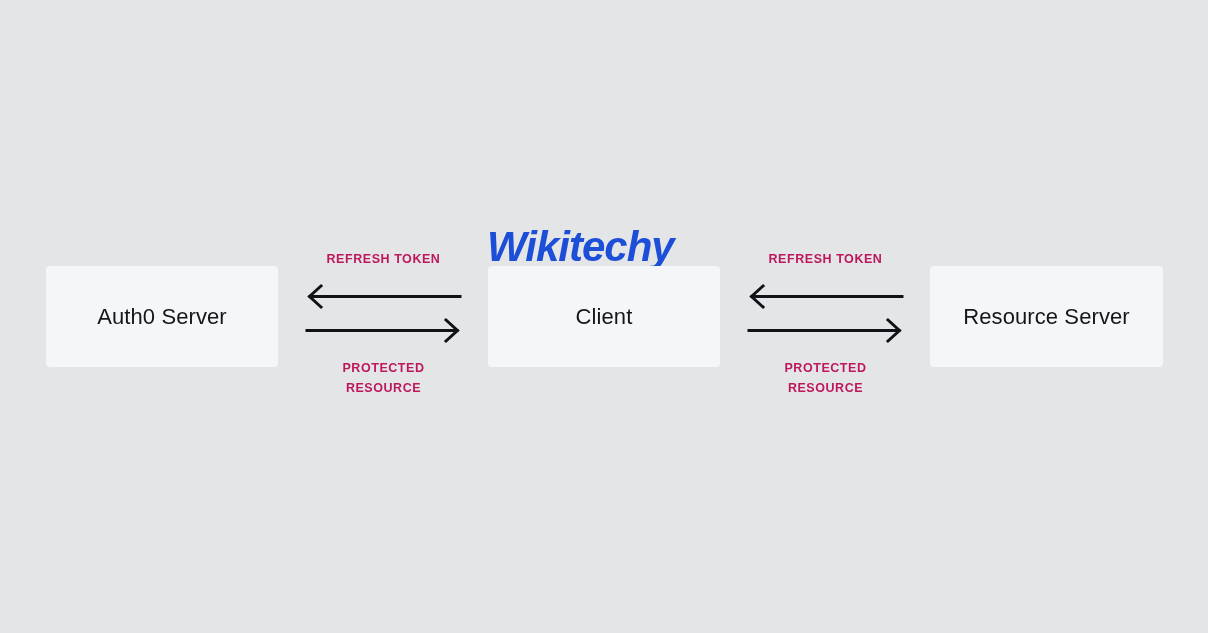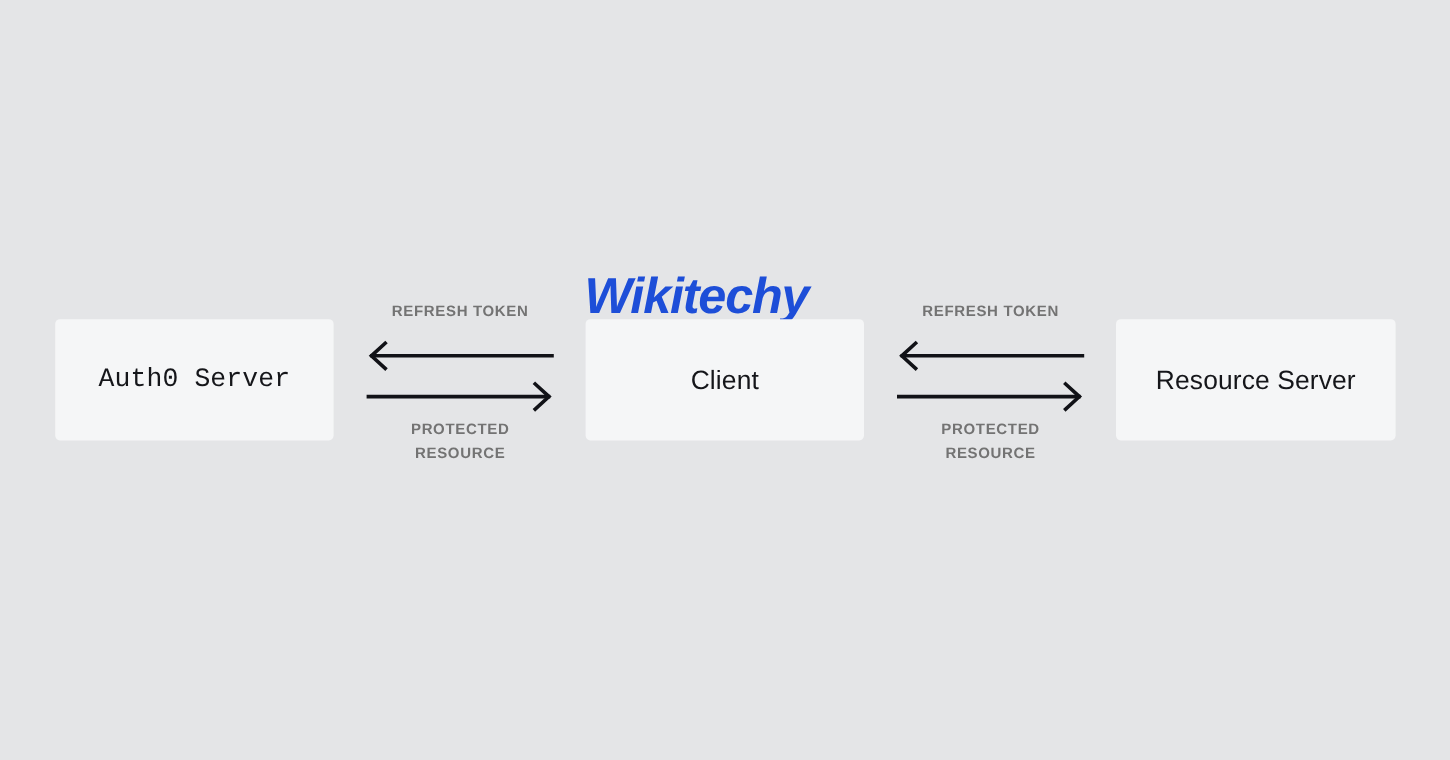--- a/index.html
+++ b/index.html
@@ -32,47 +32,47 @@
     box-sizing: border-box;
   }
   .node-label {
     font-size: 22px;
     font-weight: 400;
     color: #15161a;
     letter-spacing: 0.1px;
     white-space: nowrap;
   }
 
-  #node-auth  { left: 46px;  top: 266px; width: 232px; height: 101px; font-family: Liberation Mono, monospace; }
+  #node-auth  { left: 46px;  top: 266px; width: 232px; height: 101px; }
   #node-client{ left: 488px; top: 266px; width: 232px; height: 101px; }
   #node-res   { left: 930px; top: 266px; width: 233px; height: 101px; }
 
   
   .flow {
     position: absolute;
     width: 165px;
     height: 160px;
   }
   #flow-left  { left: 301px; top: 244px; }
   #flow-right { left: 743px; top: 244px; }
 
   .flow-label {
     position: absolute;
     left: 0;
     width: 165px;
     text-align: center;
     font-size: 12.5px;
     font-weight: 700;
-    color: #737373;
+    color: #be185d;
     letter-spacing: 0.55px;
     line-height: 20px;
     text-transform: uppercase;
   }
   .flow-label.top    { top: 5px; }
-  .flow-label.bottom { top: 104px; }
+  .flow-label.bottom { top: 114px; }
 
   .arrow-svg {
     position: absolute;
     left: 0;
     top: 38px;
     width: 165px;
     height: 62px;
     display: block;
   }
 

